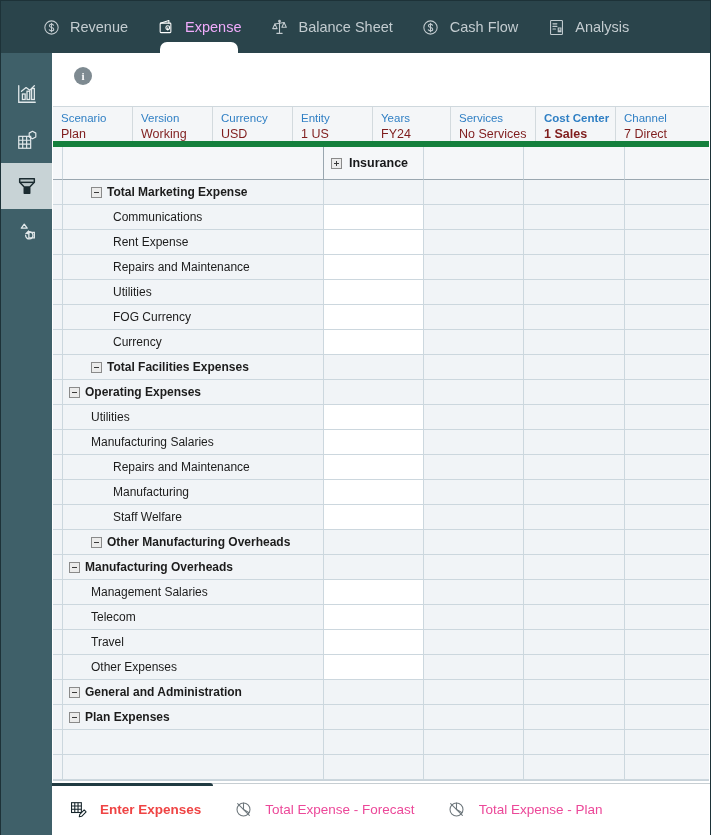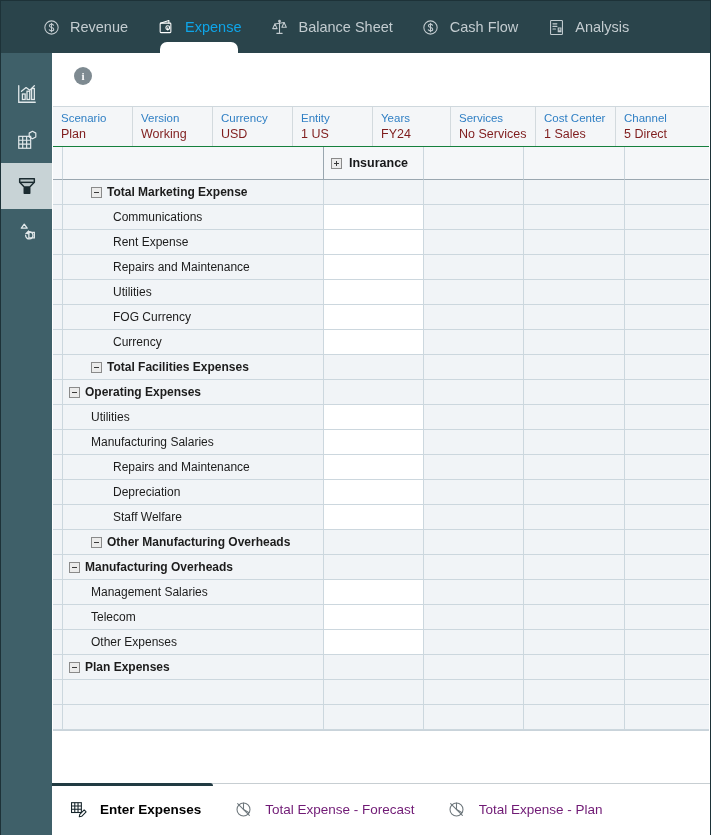--- a/index.html
+++ b/index.html
@@ -46,21 +46,21 @@
     white-space: nowrap;
   }
   .nav-tab .tab-ico {
     width: 20px; height: 20px;
     margin-right: 9px;
     display: inline-flex;
     align-items: center;
     justify-content: center;
     flex: none;
   }
-  .nav-tab.active { color: #0ea5e9; }
+  .nav-tab.active { color: #f0abfc; }
   .nav-tab.active .tab-pointer {
     position: absolute;
     left: 50%;
     transform: translateX(-50%);
     bottom: -1px;
     width: 78px; height: 12px;
     background: #ffffff;
     border-radius: 7px 7px 0 0;
   }
 
@@ -114,21 +114,21 @@
     line-height: 1;
   }
 
   
   #pov {
     margin: 0 1px 0 1px;
     height: 41px;
     display: flex;
     background: #f4f6f8;
     border-top: 1px solid #cfd8dd;
-    border-bottom: 1px solid #15803d;
+    border-bottom: 6px solid #15803d;
     box-sizing: border-box;
   }
   .pov-cell {
     padding: 4px 0 0 8px;
     border-right: 1px solid #d3dade;
     box-sizing: border-box;
     overflow: hidden;
     white-space: nowrap;
   }
   .pov-dim {
@@ -236,25 +236,25 @@
     width: 161px; height: 3px;
     background: #213b42;
     border-radius: 0 3px 0 0;
   }
   .baction {
     display: flex;
     align-items: center;
     height: 52px;
     padding: 0 16px;
     font-size: 13.5px;
-    color: #701a75;
+    color: #ec4899;
     white-space: nowrap;
     box-sizing: border-box;
   }
-  .baction.active { color: #000000; font-weight: bold; }
+  .baction.active { color: #ef4444; font-weight: bold; }
   .baction .b-ico {
     width: 20px; height: 20px;
     margin-right: 12px;
     display: inline-flex;
     align-items: center;
     justify-content: center;
     flex: none;
   }
 </style>
 </head>
@@ -391,27 +391,27 @@
           <div class="pov-val">1 US</div>
         </div>
         <div class="pov-cell" style="width: 78px; flex: 0 0 78px;">
           <div class="pov-dim">Years</div>
           <div class="pov-val">FY24</div>
         </div>
         <div class="pov-cell" style="width: 85px; flex: 0 0 85px;">
           <div class="pov-dim">Services</div>
           <div class="pov-val">No Services</div>
         </div>
-        <div class="pov-cell" style="width: 80px; flex: 0 0 80px;">
+        <div class="pov-cell" style="width: 80px; flex: 0 0 80px; font-weight: bold;">
           <div class="pov-dim">Cost Center</div>
           <div class="pov-val">1 Sales</div>
         </div>
         <div class="pov-cell pov-end" style="width: 84px; flex: 1 1 auto;">
           <div class="pov-dim">Channel</div>
-          <div class="pov-val">5 Direct</div>
+          <div class="pov-val">7 Direct</div>
         </div>
       </div>
 
     <div id="grid">
         <div class="grid-row hdr">
           <div class="cell c-spacer"></div>
           <div class="cell c-rowhdr"></div>
           <div class="cell c-data hdr-label">
             <span class="expander plus"></span>
             <span>Insurance</span>
@@ -564,21 +564,21 @@
           </div>
           <div class="cell c-data editable"></div>
           <div class="cell c-d2"></div>
           <div class="cell c-d3"></div>
           <div class="cell c-d4"></div>
         </div>
         <div class="grid-row">
           <div class="cell c-spacer"></div>
           <div class="cell c-rowhdr">
             <div class="rlabel" style="padding-left: 44px;">
-              <span>Depreciation</span>
+              <span>Manufacturing</span>
             </div>
           </div>
           <div class="cell c-data editable"></div>
           <div class="cell c-d2"></div>
           <div class="cell c-d3"></div>
           <div class="cell c-d4"></div>
         </div>
         <div class="grid-row">
           <div class="cell c-spacer"></div>
           <div class="cell c-rowhdr">
@@ -638,24 +638,49 @@
           </div>
           <div class="cell c-data editable"></div>
           <div class="cell c-d2"></div>
           <div class="cell c-d3"></div>
           <div class="cell c-d4"></div>
         </div>
         <div class="grid-row">
           <div class="cell c-spacer"></div>
           <div class="cell c-rowhdr">
             <div class="rlabel" style="padding-left: 22px;">
+              <span>Travel</span>
+            </div>
+          </div>
+          <div class="cell c-data editable"></div>
+          <div class="cell c-d2"></div>
+          <div class="cell c-d3"></div>
+          <div class="cell c-d4"></div>
+        </div>
+        <div class="grid-row">
+          <div class="cell c-spacer"></div>
+          <div class="cell c-rowhdr">
+            <div class="rlabel" style="padding-left: 22px;">
               <span>Other Expenses</span>
             </div>
           </div>
           <div class="cell c-data editable"></div>
+          <div class="cell c-d2"></div>
+          <div class="cell c-d3"></div>
+          <div class="cell c-d4"></div>
+        </div>
+        <div class="grid-row">
+          <div class="cell c-spacer"></div>
+          <div class="cell c-rowhdr">
+            <div class="rlabel bold" style="padding-left: 0px;">
+              <span class="expander"></span>
+              <span>General and Administration</span>
+            </div>
+          </div>
+          <div class="cell c-data"></div>
           <div class="cell c-d2"></div>
           <div class="cell c-d3"></div>
           <div class="cell c-d4"></div>
         </div>
         <div class="grid-row">
           <div class="cell c-spacer"></div>
           <div class="cell c-rowhdr">
             <div class="rlabel bold" style="padding-left: 0px;">
               <span class="expander"></span>
               <span>Plan Expenses</span>

